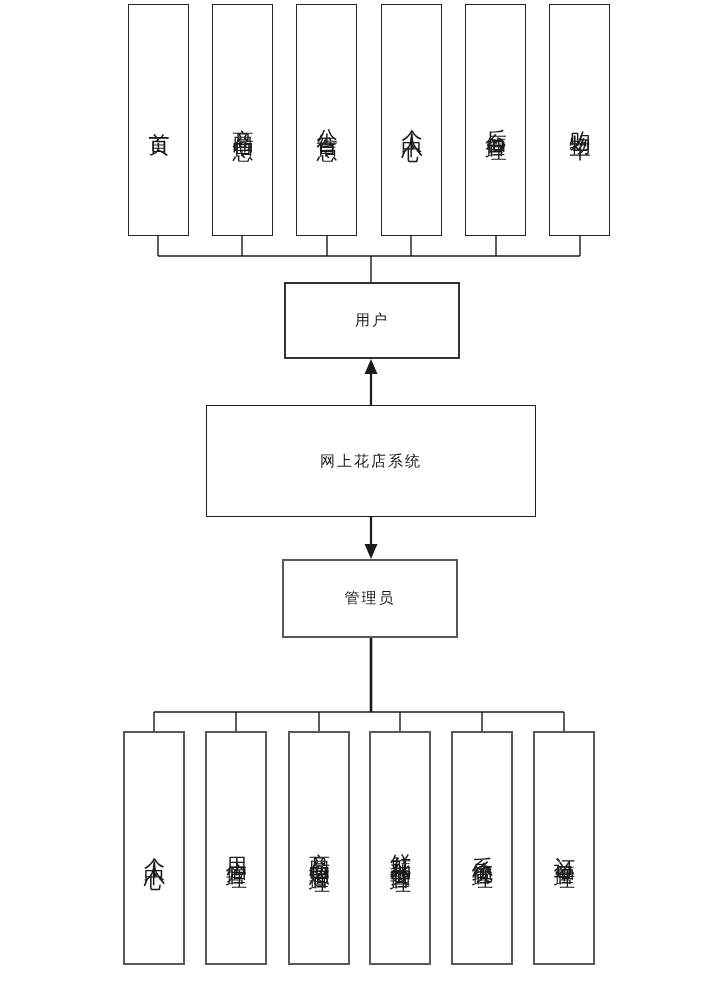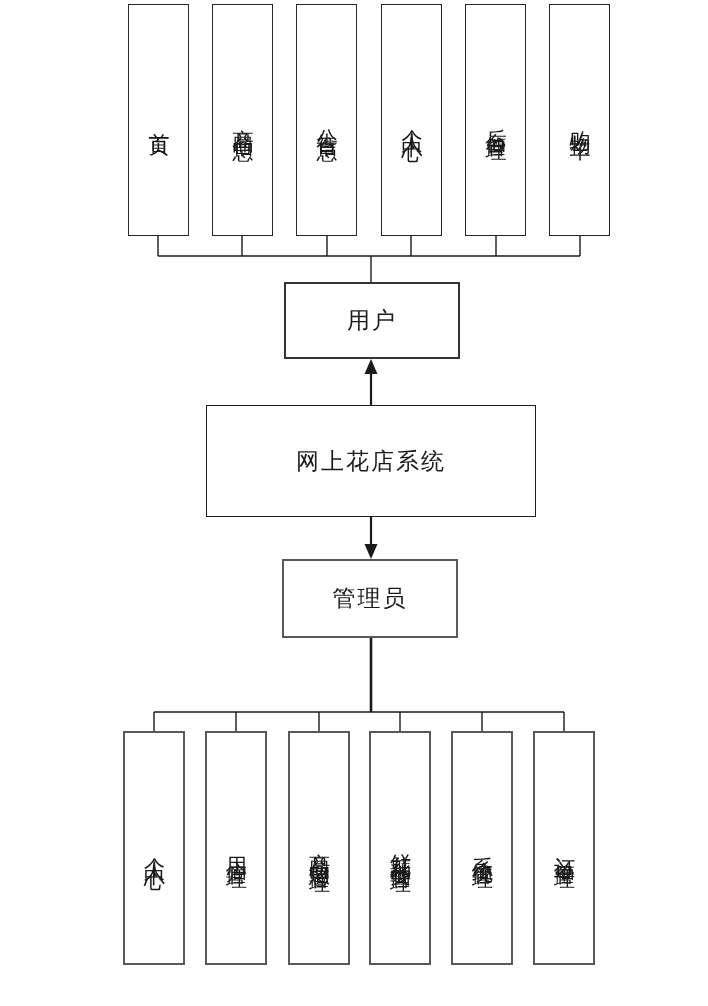--- a/index.html
+++ b/index.html
@@ -27,21 +27,21 @@
   .hbox-admin{border:2px solid #595959;}
   .vtext{
     writing-mode:vertical-rl;
     text-orientation:upright;
     font-size:21px;
     letter-spacing:4px;
     line-height:1;
     white-space:nowrap;
   }
   .htext{
-    font-size:23px;
+    font-size:15px;
     letter-spacing:2px;
     white-space:nowrap;
   }
   .watermark{
     position:absolute;
     right:8px;
     top:971px;
     font-family:"Liberation Sans","DejaVu Sans",sans-serif;
     font-size:17px;
     color:#9b9b9b;

